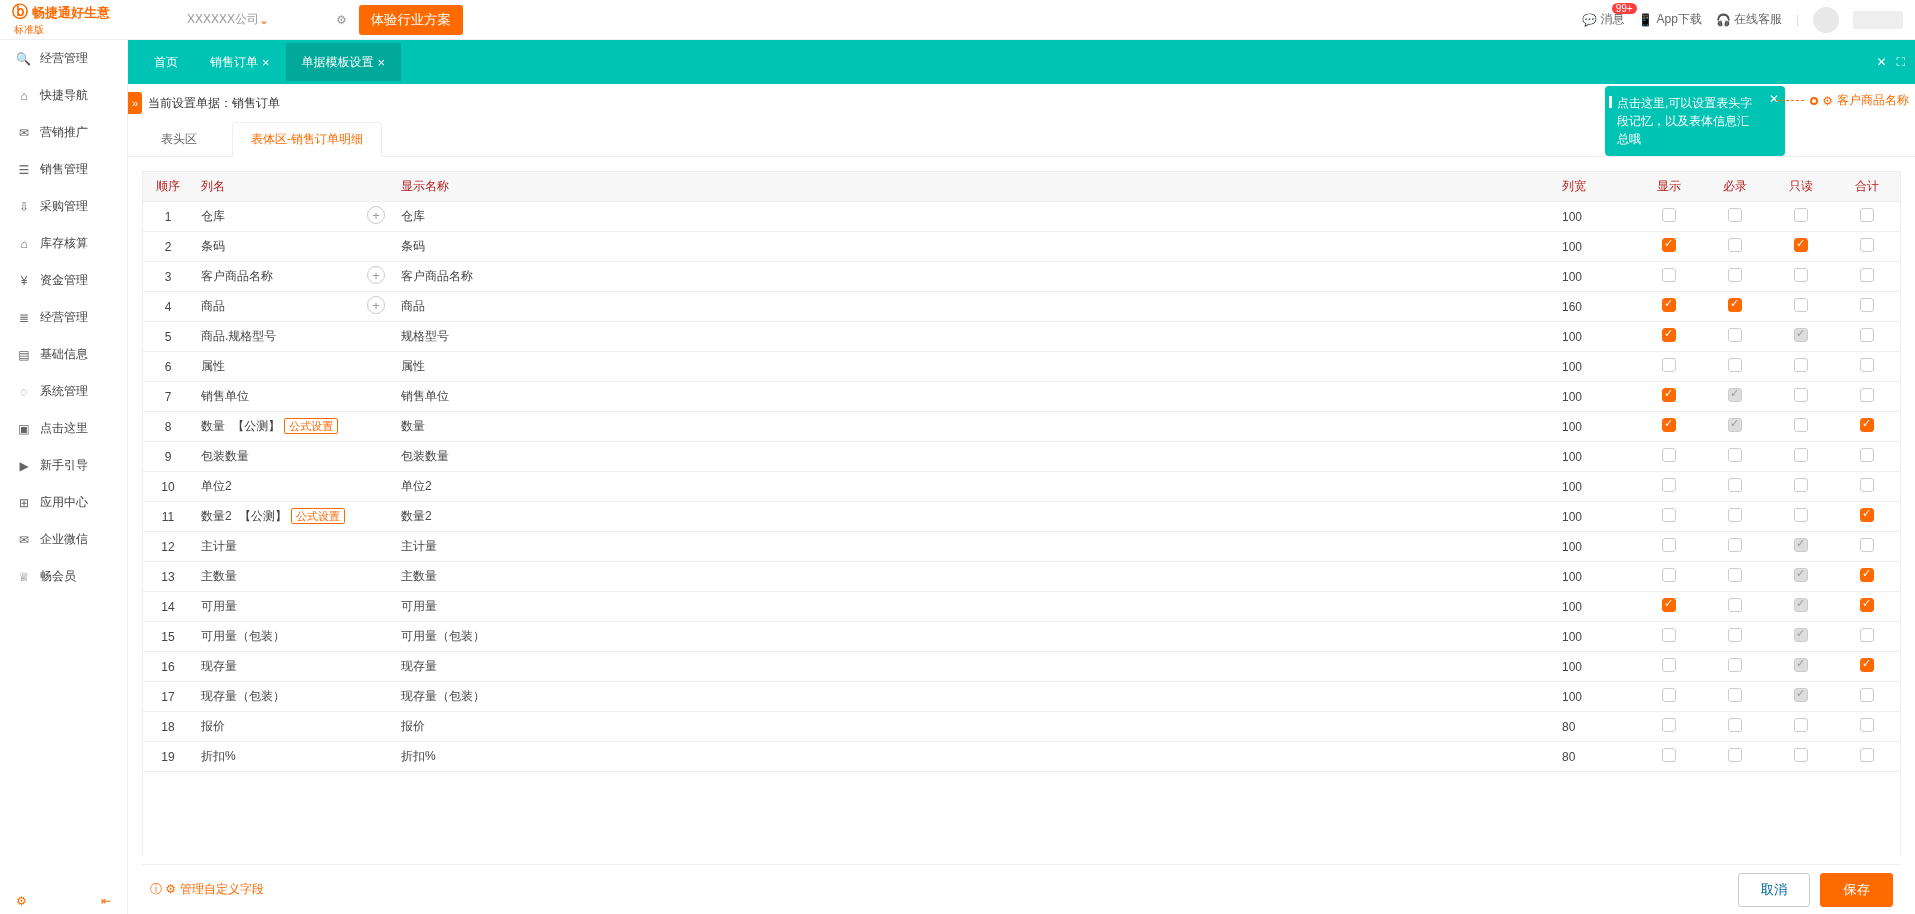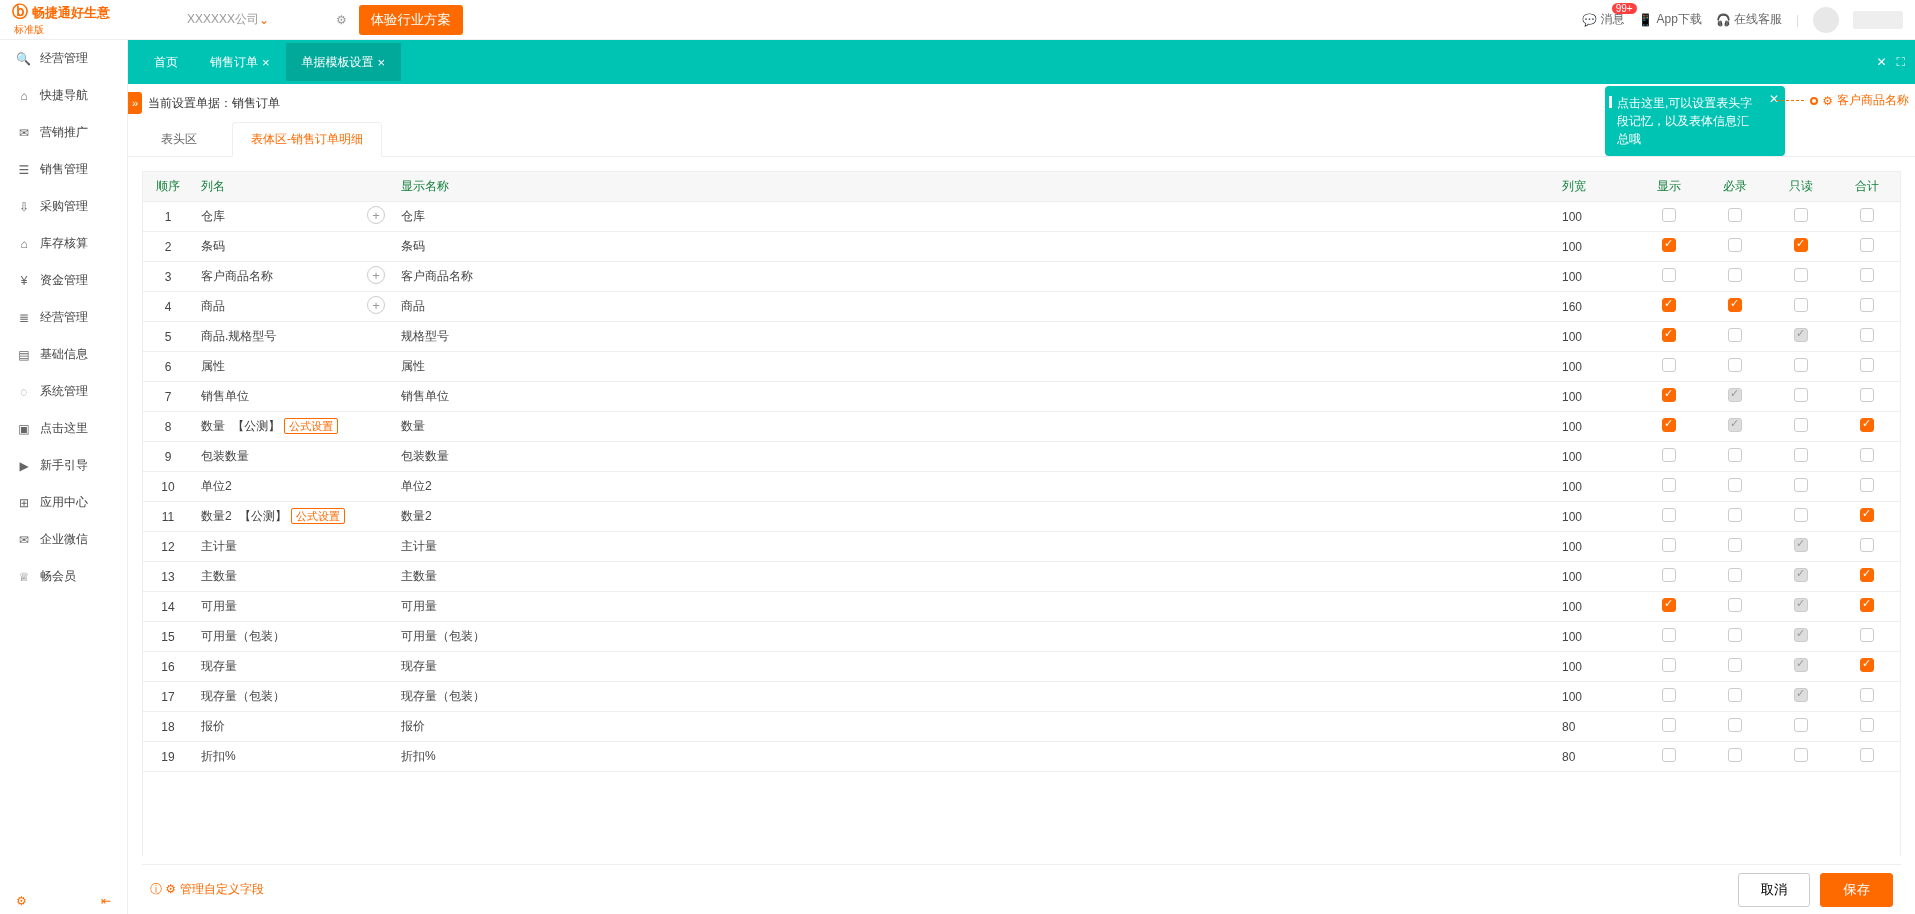--- a/index.html
+++ b/index.html
@@ -40,40 +40,40 @@
 .info-bar .memory-link { position:absolute; right:6px; top:8px; color:#ff6a00; display:flex; align-items:center; gap:4px;}
 .info-bar .memory-link::before{ content:""; width:28px; border-top:1px dashed #ff6a00; display:inline-block; margin-right:2px;}
 .info-bar .memory-link .dot{ width:8px;height:8px;border:2px solid #ff6a00;border-radius:50%; background:#fff;}
 .inner-tabs { display:flex; border-bottom:1px solid #eee; padding-left:14px; gap:16px; margin-top:4px;}
 .inner-tab { padding:8px 18px; color:#666; cursor:pointer; border:1px solid transparent; border-bottom:none;}
 .inner-tab.active{ color:#ff6a00; border:1px solid #eee; border-bottom:1px solid #fff; border-radius:4px 4px 0 0; margin-bottom:-1px; background:#fff;}
 
 .table-wrap{ flex:1; overflow:auto; margin:14px 14px 0 14px; border:1px solid #eee; border-bottom:none;}
 table{ width:100%; border-collapse:collapse; }
 th,td{ border-bottom:1px solid #eee; padding:6px 8px; text-align:left; font-weight:normal; color:#444; height:27px;}
-th{ background:#f7f7f7; color:#15803d;}
+th{ background:#f7f7f7; color:#b91c1c;}
 .col-seq{ width:50px; text-align:center;}
 .col-name{ width:200px; position:relative;}
 .col-disp{ }
 .col-w{ width:82px;}
 .col-chk{ width:66px; text-align:center;}
 .plus-btn{ position:absolute; right:8px; top:4px; width:18px;height:18px;border:1px solid #ccc;border-radius:50%; color:#999; display:flex;align-items:center;justify-content:center; font-size:13px; cursor:pointer; background:#fff;}
 .badge-test{ color:#404040; margin:12px 4px;}
 .formula-link{ color:#ff6a00; border:1px solid #ff6a00; padding:1px 4px; border-radius:2px; cursor:pointer; font-size:11px;}
 input[type=checkbox]{ appearance:none; width:14px;height:14px;border:1px solid #ccc;border-radius:3px; position:relative; cursor:pointer; background:#fff;}
 input[type=checkbox]:checked{ background:#ff6a00; border-color:#ff6a00;}
 input[type=checkbox]:checked::after{content:"✓"; color:#fff; position:absolute; top:-2px; left:1px; font-size:11px;}
 input[type=checkbox].locked{ background:#eee; border-color:#ddd; cursor:not-allowed;}
 input[type=checkbox].locked:checked{ background:#ddd; border-color:#ccc;}
 input[type=checkbox].locked:checked::after{ color:#999;}
 
 .footer{ height:50px; border-top:1px solid #eee; margin:8px 14px 0 14px; display:flex; align-items:center; padding:0 8px; background:#fff;}
 .footer .mg-link{ color:#ff6a00; display:flex; align-items:center; gap:4px;}
 .footer .actions{ margin-left:auto; display:flex; gap:10px;}
-.btn{ padding:7px 22px; border-radius:3px; border:1px solid #ccc; background:#fff; cursor:pointer; color:#000000;}
+.btn{ padding:7px 22px; border-radius:3px; border:1px solid #ccc; background:#fff; cursor:pointer; color:#0369a1;}
 .btn.primary{ background:#ff6a00; border-color:#ff6a00; color:#fff;}
 </style>
 </head>
 <body>
 
 <div class="top-bar">
   <div class="logo-block">
     <div class="logo-row">
         <span style="font-size:16px;">ⓑ</span>
         <span>畅捷通好生意</span>

